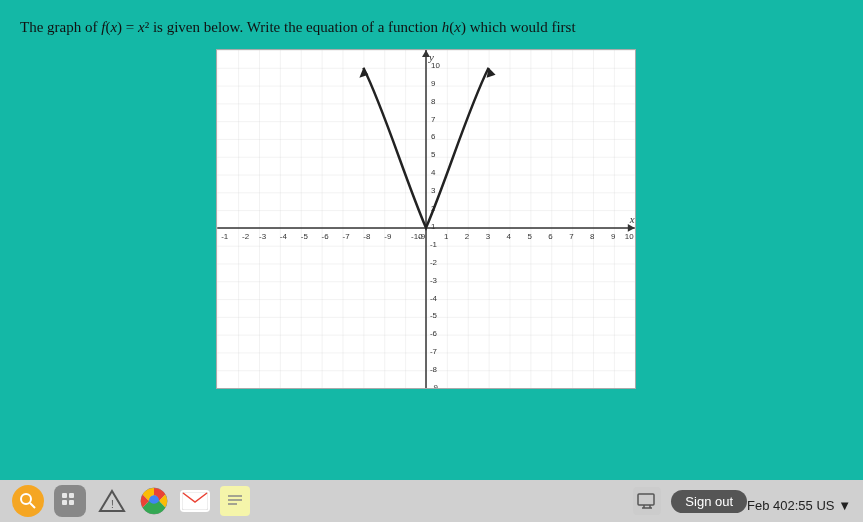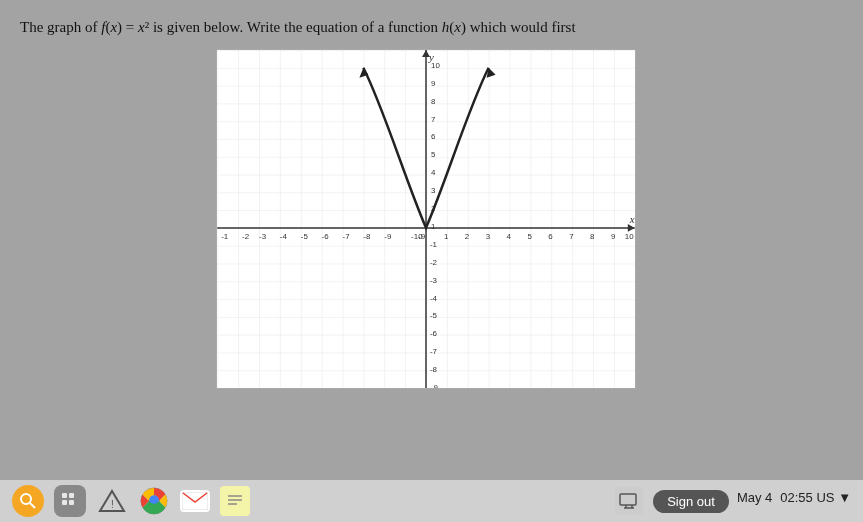--- a/index.html
+++ b/index.html
@@ -6,21 +6,21 @@
     body {
       width: 863px;
       height: 522px;
       background: #e8e8e8;
       font-family: 'Times New Roman', Times, serif;
       overflow: hidden;
       position: relative;
     }
 
     .main-content {
-      background: #a3a3a3;
+      background: #14b8a6;
       width: 100%;
       height: 514px;
       padding: 16px 32px 10px 20px;
       position: relative;
     }
 
     .question-text {
       font-size: 15px;
       line-height: 1.5;
       color: #111;
@@ -76,22 +76,21 @@
       cursor: pointer;
       flex-shrink: 0;
     }
 
     .taskbar-icon.search { background: #f5a623; color: white; }
 
     .taskbar-spacer { flex: 1; }
 
     .taskbar-right {
       display: flex;
-      align-items: flex-start;
-      gap: 8px;
+      align-items: flex-end;
       margin-left: auto;
     }
 
     .sign-out-btn {
       background: #555;
       color: white;
       border: none;
       border-radius: 14px;
       padding: 4px 14px;
       font-size: 13px;
@@ -267,19 +266,19 @@
     <svg width="20" height="20" viewBox="0 0 20 20">
       <rect x="1" y="3" width="16" height="11" rx="1" fill="none" stroke="#555" stroke-width="1.5"></rect>
       <line x1="7" y1="14" x2="7" y2="17" stroke="#555" stroke-width="1.5"></line>
       <line x1="13" y1="14" x2="13" y2="17" stroke="#555" stroke-width="1.5"></line>
       <line x1="5" y1="17" x2="15" y2="17" stroke="#555" stroke-width="1.5"></line>
     </svg>
   </div>
 
   <div class="taskbar-right">
     <button class="sign-out-btn">Sign out</button>
-    <span class="taskbar-date">May 4</span>
+    <span class="taskbar-date">Feb 4</span>
     <span class="taskbar-time">
       <span>02:55 US</span>
       <span style="cursor:pointer;">▼</span>
     </span>
   </div>
 </div>
 
 </body></html>

